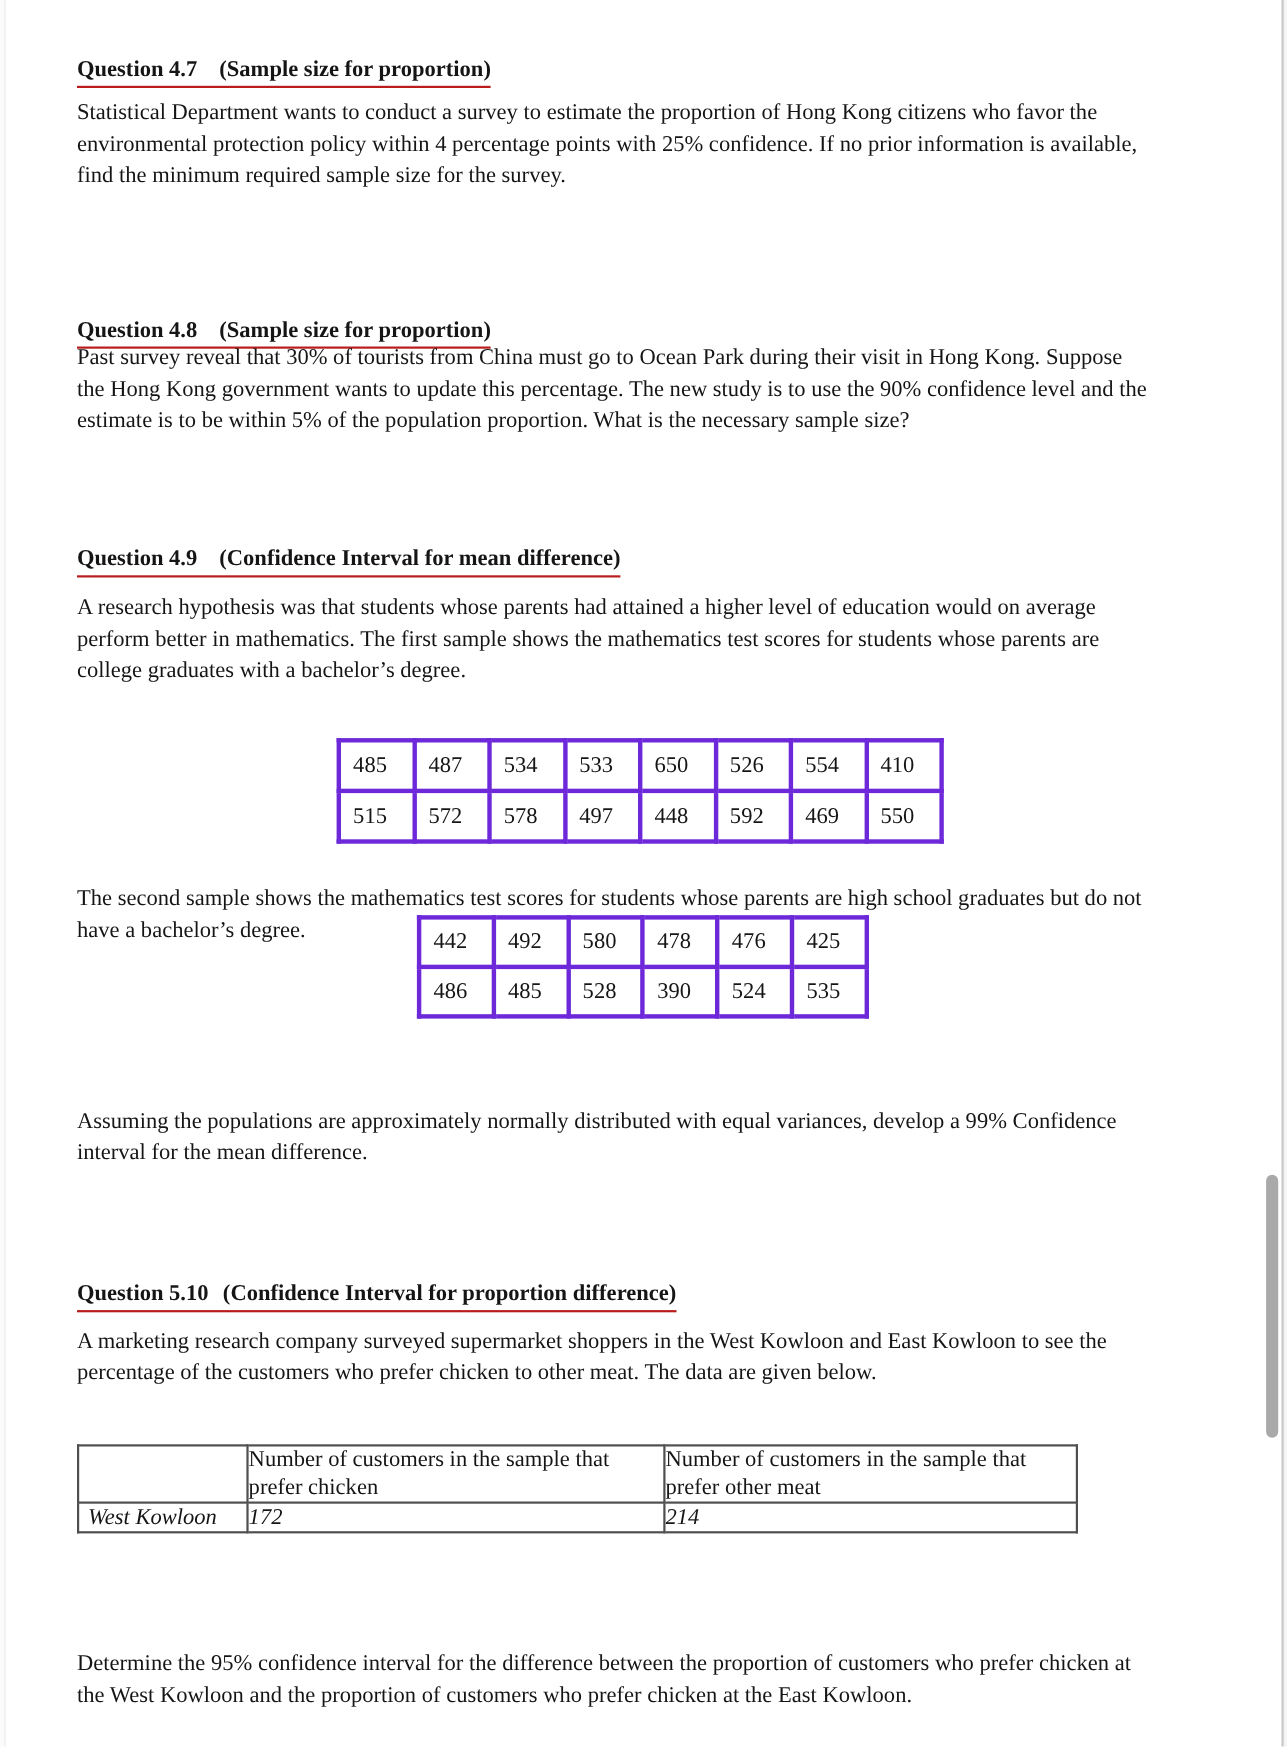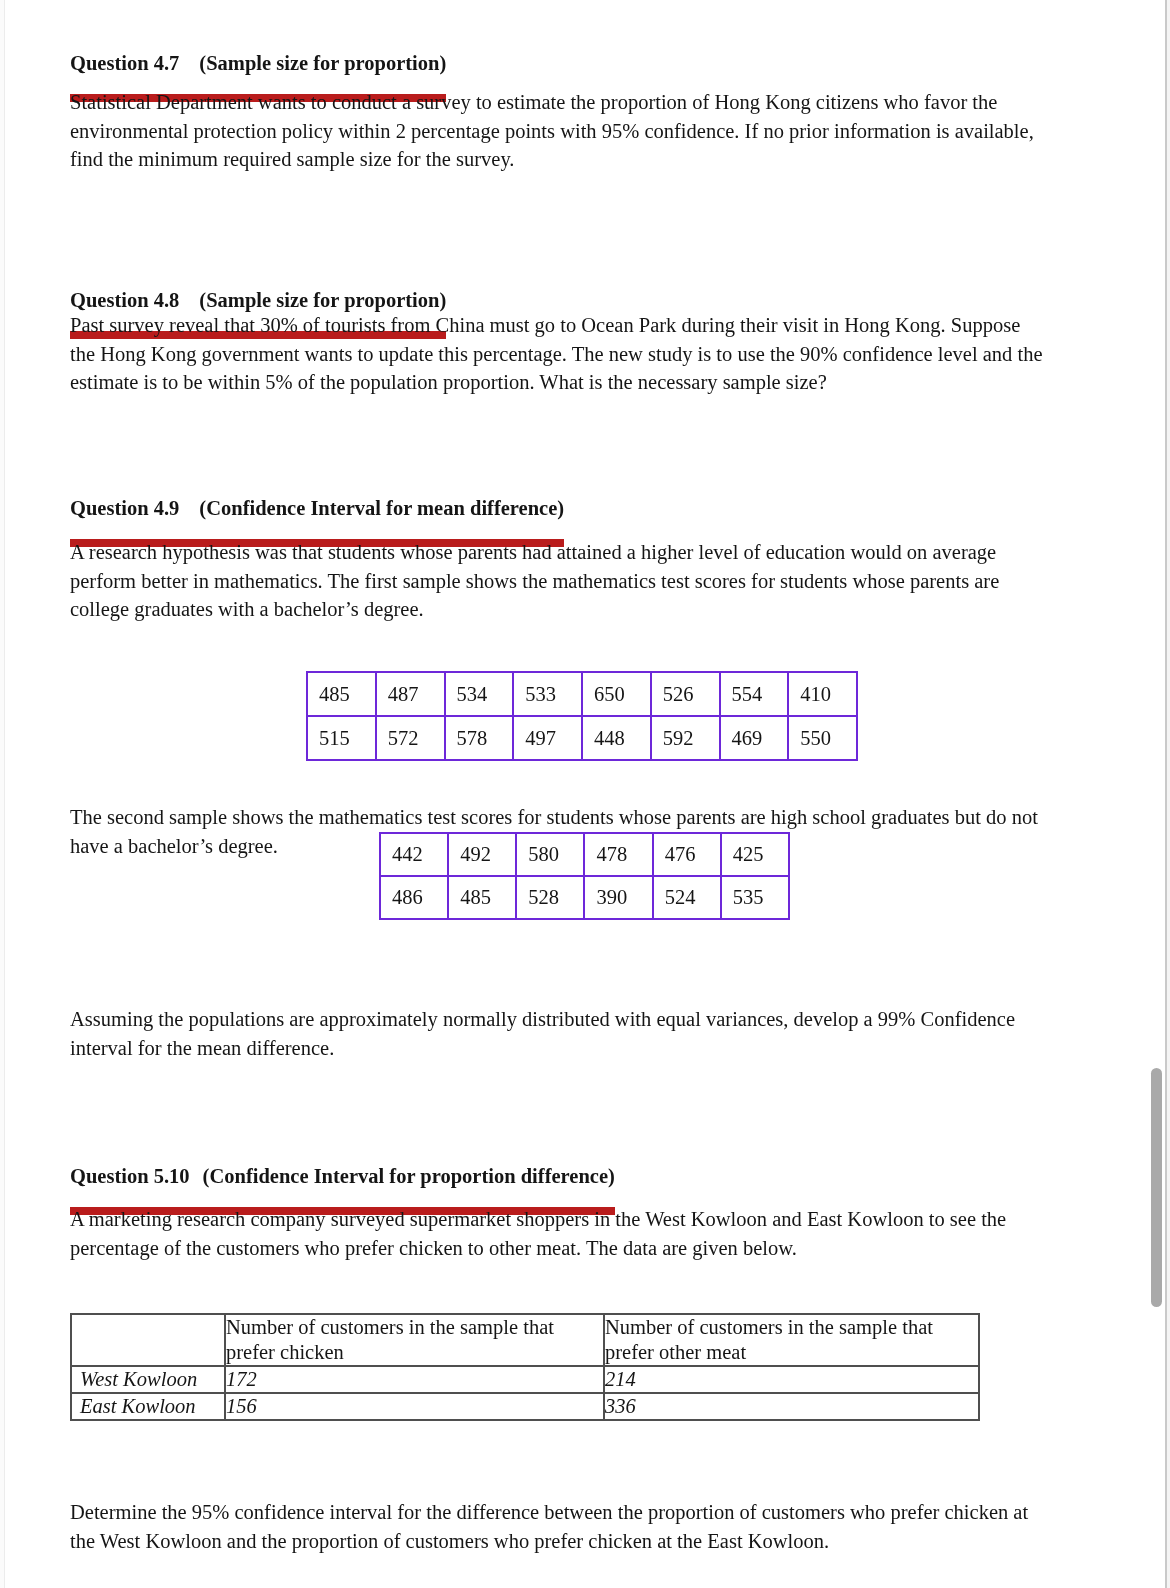--- a/index.html
+++ b/index.html
@@ -4,46 +4,46 @@
 <style>
   html,body{margin:0;padding:0;background:#fafafa;}
   .page{
     position:relative;width:1170px;height:1588px;background:#ffffff;
     font-family:"Liberation Serif","DejaVu Serif",serif;color:#151515;overflow:hidden;
   }
   .edge-left{position:absolute;left:0;top:0;width:4px;height:1588px;background:#fbfbfb;border-right:1px solid #ececec;}
   .edge-right{position:absolute;right:0;top:0;width:3px;height:1588px;background:#f4f4f4;border-left:2px solid #c9c9c9;}
   .scroll-thumb{position:absolute;left:1151px;top:1068px;width:11px;height:239px;border-radius:6px;background:#a9a9a9;}
   .heading{position:absolute;left:70px;font-size:20.5px;font-weight:bold;white-space:nowrap;line-height:26px;}
-  .heading .hwrap{display:inline-block;border-bottom:8px solid #b91c1c;padding-bottom:18px;}
+  .heading .hwrap{display:inline-block;border-bottom:2px solid #b91c1c;padding-bottom:2px;}
   .heading .gap{display:inline-block;width:20px;}
   .para{position:absolute;left:70px;width:1062px;font-size:20.5px;line-height:28.5px;white-space:pre-line;}
   table{border-collapse:collapse;position:absolute;table-layout:fixed;font-size:20.5px;color:#151515;}
-  .scores td{border:2px solid #6d28d9;padding:0 0 0 11px;vertical-align:middle;text-align:left;overflow:hidden;margin-left:32px;}
+  .scores td{border:4px solid #6d28d9;padding:0 0 0 11px;vertical-align:middle;text-align:left;overflow:hidden;margin-left:32px;}
   #table1{left:306px;top:671px;width:552px;}
   #table1 td{height:42px;}
   #table2{left:379px;top:832px;width:411px;}
   #table2 td{height:41px;}
   #table3{left:70px;top:1313px;width:908px;}
   .kowloon td{border:2px solid #4f4f4f;padding:0;line-height:25px;vertical-align:middle;overflow:hidden;}
   .kowloon .label{text-align:left;padding-left:8px;}
   .kowloon .num{text-align:left;white-space:pre-line;}
   .kowloon tr.hdr td{height:49px;}
   .kowloon tr.datarow td{height:23px;font-style:italic;}
 </style>
 </head>
 <body>
 
 <div class="page">
 
   <div class="heading" style="top:50px">
     <span class="hwrap"><span>Question 4.7</span><span class="gap"></span><span>(Sample size for proportion)</span></span>
   </div>
   <div class="para" style="top:88px">Statistical Department wants to conduct a survey to estimate the proportion of Hong Kong citizens who favor the
-environmental protection policy within 2 percentage points with 95% confidence. If no prior information is available,
+environmental protection policy within 4 percentage points with 25% confidence. If no prior information is available,
 find the minimum required sample size for the survey.</div>
 
   <div class="heading" style="top:287px">
     <span class="hwrap"><span>Question 4.8</span><span class="gap"></span><span>(Sample size for proportion)</span></span>
   </div>
   <div class="para" style="top:311px">Past survey reveal that 30% of tourists from China must go to Ocean Park during their visit in Hong Kong. Suppose
 the Hong Kong government wants to update this percentage. The new study is to use the 90% confidence level and the
 estimate is to be within 5% of the population proportion. What is the necessary sample size?</div>
 
   <div class="heading" style="top:495px">
@@ -123,25 +123,20 @@
       <td class="num">Number of customers in the sample that
 prefer chicken</td>
       <td class="num">Number of customers in the sample that
 prefer other meat</td>
     </tr>
     <tr class="datarow">
       <td class="label">West Kowloon</td>
       <td class="num">172</td>
       <td class="num">214</td>
     </tr>
-    <tr class="datarow">
-      <td class="label">East Kowloon</td>
-      <td class="num">156</td>
-      <td class="num">336</td>
-    </tr>
   </tbody>
     </table>
 
   <div class="para" style="top:1498px">Determine the 95% confidence interval for the difference between the proportion of customers who prefer chicken at
 the West Kowloon and the proportion of customers who prefer chicken at the East Kowloon.</div>
 
   <div class="edge-left"></div>
   <div class="edge-right"></div>
   <div class="scroll-thumb"></div>
 

